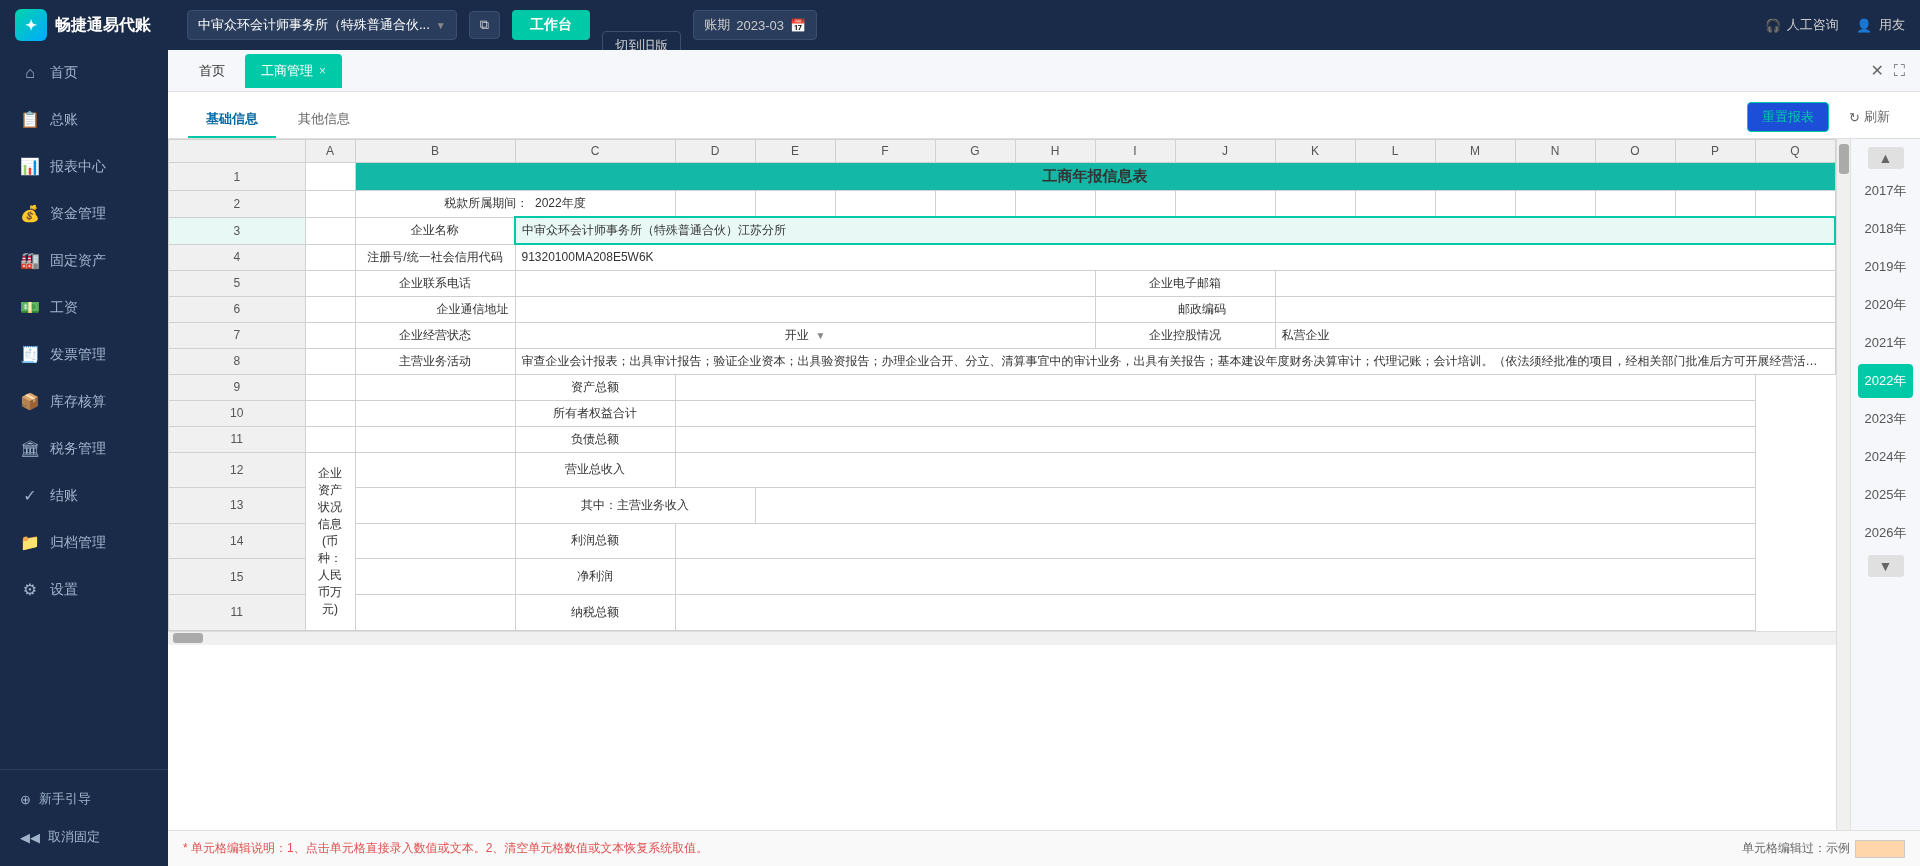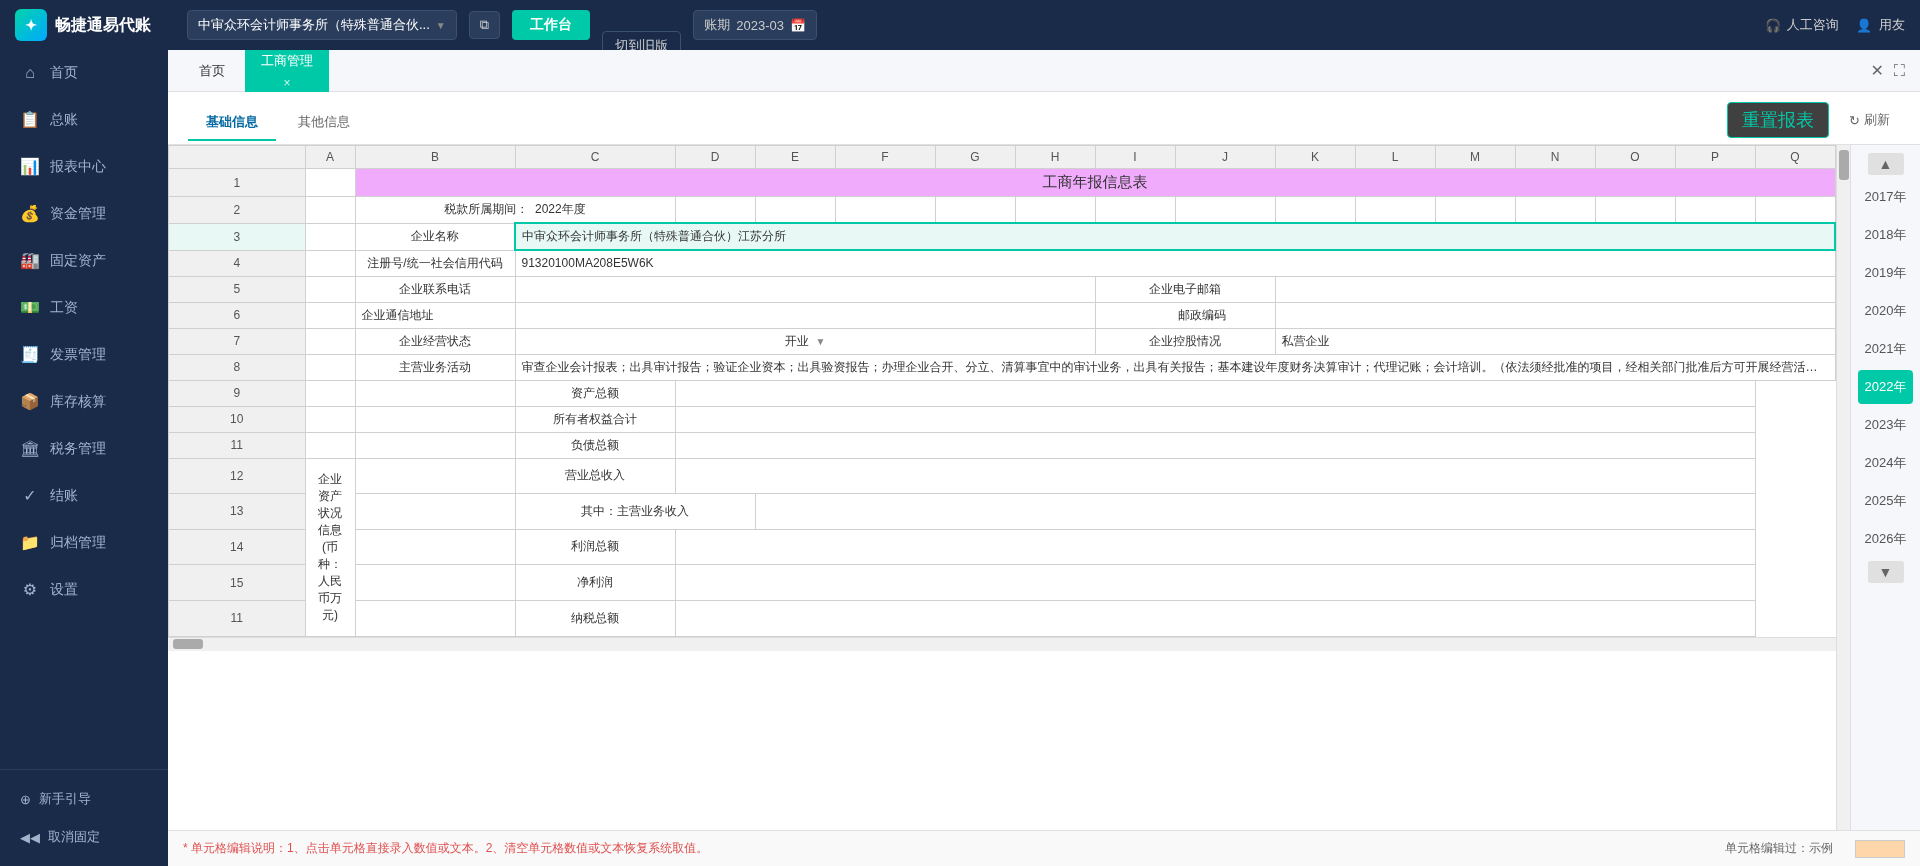--- a/index.html
+++ b/index.html
@@ -180,21 +180,20 @@
       font-size: 13px;
       color: #666;
       border-radius: 4px 4px 0 0;
       display: flex;
       align-items: center;
       gap: 6px;
     }
     .tab-item.active {
       background: #00c9a7;
       color: #fff;
-      flex-direction: column;
     }
     .tab-home {
       color: #333;
     }
     .tab-close {
       font-size: 12px;
       cursor: pointer;
       color: rgba(255,255,255,0.8);
     }
 
@@ -226,25 +225,25 @@
       font-weight: bold;
     }
     .sub-tabs-right {
       display: flex;
       gap: 10px;
       margin-bottom: 6px;
     }
     .reset-btn {
       border: 1px solid #00c9a7;
       color: #00c9a7;
-      background: #404040;
+      background: #1d4ed8;
       padding: 5px 14px;
       border-radius: 4px;
       cursor: pointer;
-      font-size: 18px;
+      font-size: 13px;
     }
     .refresh-btn {
       border: none;
       background: transparent;
       color: #666;
       padding: 5px 10px;
       cursor: pointer;
       font-size: 13px;
       display: flex;
       align-items: center;
@@ -303,22 +302,22 @@
       background: #f0f0f0;
       position: sticky;
       top: 0;
       left: 0;
       z-index: 3;
     }
 
     .cell-title {
       text-align: center;
       font-size: 15px;
-      font-weight: normal;
-      background: #f0abfc;
+      font-weight: bold;
+      background: #14b8a6;
     }
 
     .cell-label {
       text-align: center;
       background: #fff;
     }
 
     .cell-value {
       background: #fff;
     }
@@ -380,21 +379,21 @@
       font-size: 12px;
       flex-shrink: 0;
       justify-content: space-between;
     }
     .bottom-hint {
       color: #e05050;
     }
     .bottom-right {
       display: flex;
       align-items: center;
-      gap: 22px;
+      gap: 5px;
       color: #666;
     }
     .example-cell {
       width: 50px;
       height: 18px;
       background: #ffd5aa;
       border: 1px solid #ccc;
       display: inline-block;
     }
 
@@ -641,21 +640,21 @@
               <td class="cell-value"></td>
               <td class="cell-label" style="text-align:center;">企业联系电话</td>
               <td colspan="6" class="cell-value"></td>
               <td colspan="2" class="cell-label" style="text-align:center;">企业电子邮箱</td>
               <td colspan="7" class="cell-value"></td>
             </tr>
 
             <tr>
               <td class="row-num">6</td>
               <td class="cell-value"></td>
-              <td class="cell-label" style="text-align:left;font-family:Liberation Serif, serif;">企业通信地址</td>
+              <td class="cell-label" style="text-align:right;font-family:Liberation Serif, serif;">企业通信地址</td>
               <td colspan="6" class="cell-value"></td>
               <td colspan="2" class="cell-label" style="text-align:center;padding-left:40px;">邮政编码</td>
               <td colspan="7" class="cell-value"></td>
             </tr>
 
             <tr>
               <td class="row-num">7</td>
               <td class="cell-value"></td>
               <td class="cell-label" style="text-align:center;">企业经营状态</td>
               <td colspan="6" class="cell-value" style="text-align:center;">

